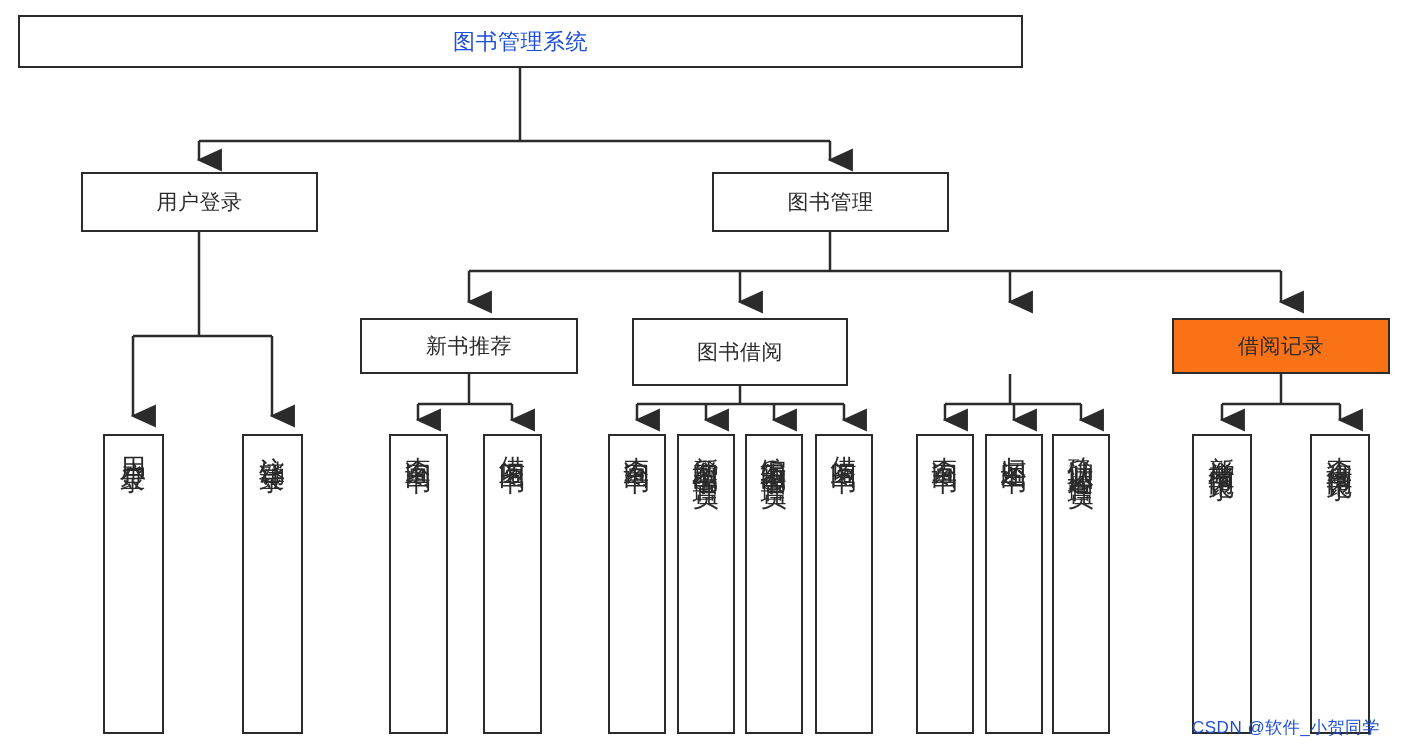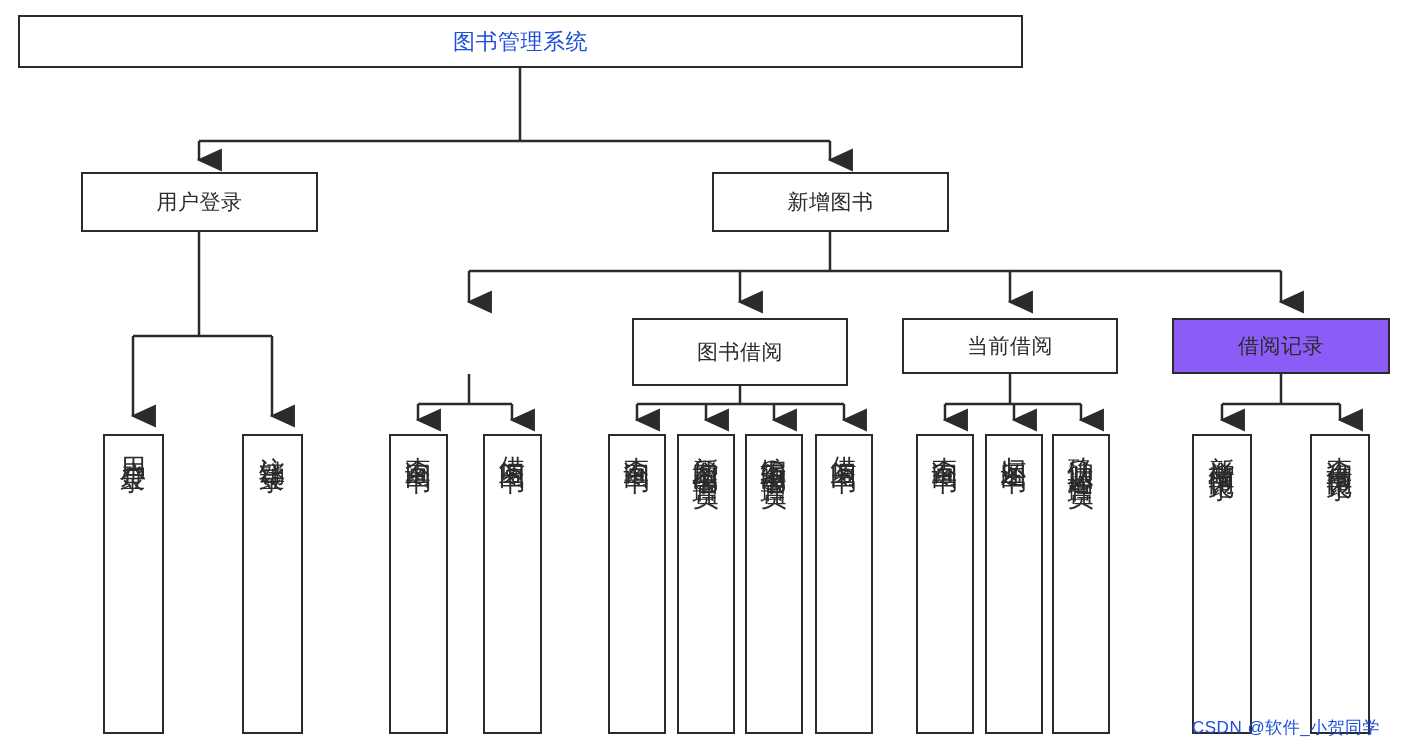--- a/index.html
+++ b/index.html
@@ -132,30 +132,30 @@
   </svg>
 
   <div class="node horiz root" style="left: 18px; top: 15px; width: 1005px; height: 53px; border-color: rgb(43, 43, 43); color: #1d4ed8; background: rgb(255, 255, 255);">
     <span class="label">图书管理系统</span>
   </div>
 
   <div class="node horiz" style="left: 81px; top: 172px; width: 237px; height: 60px; border-color: rgb(43, 43, 43); color: rgb(43, 43, 43); background: rgb(255, 255, 255);">
     <span class="label">用户登录</span>
   </div>
   <div class="node horiz" style="left: 712px; top: 172px; width: 237px; height: 60px; border-color: rgb(43, 43, 43); color: rgb(43, 43, 43); background: rgb(255, 255, 255);">
-    <span class="label">新增图书</span>
-  </div>
-
+    <span class="label">图书管理</span>
+  </div>
+
+  <div class="node horiz" style="left: 360px; top: 318px; width: 218px; height: 56px; border-color: rgb(43, 43, 43); color: rgb(43, 43, 43); background: rgb(255, 255, 255);">
+    <span class="label">新书推荐</span>
+  </div>
   <div class="node horiz" style="left: 632px; top: 318px; width: 216px; height: 68px; border-color: rgb(43, 43, 43); color: rgb(43, 43, 43); background: rgb(255, 255, 255);">
     <span class="label">图书借阅</span>
   </div>
-  <div class="node horiz" style="left: 902px; top: 318px; width: 216px; height: 56px; border-color: rgb(43, 43, 43); color: rgb(43, 43, 43); background: rgb(255, 255, 255);">
-    <span class="label">当前借阅</span>
-  </div>
-  <div class="node horiz" style="left: 1172px; top: 318px; width: 218px; height: 56px; border-color: rgb(43, 43, 43); color: rgb(43, 43, 43); background: #8b5cf6;">
+  <div class="node horiz" style="left: 1172px; top: 318px; width: 218px; height: 56px; border-color: rgb(43, 43, 43); color: rgb(43, 43, 43); background: #f97316;">
     <span class="label">借阅记录</span>
   </div>
 
   <div class="node vert" style="left: 103px; top: 434px; width: 61px; height: 300px; border-color: rgb(43, 43, 43); color: rgb(43, 43, 43); background: rgb(255, 255, 255);">
     <span class="label">用户登录</span>
   </div>
   <div class="node vert" style="left: 242px; top: 434px; width: 61px; height: 300px; border-color: rgb(43, 43, 43); color: rgb(43, 43, 43); background: rgb(255, 255, 255);">
     <span class="label">注销登录</span>
   </div>
 

